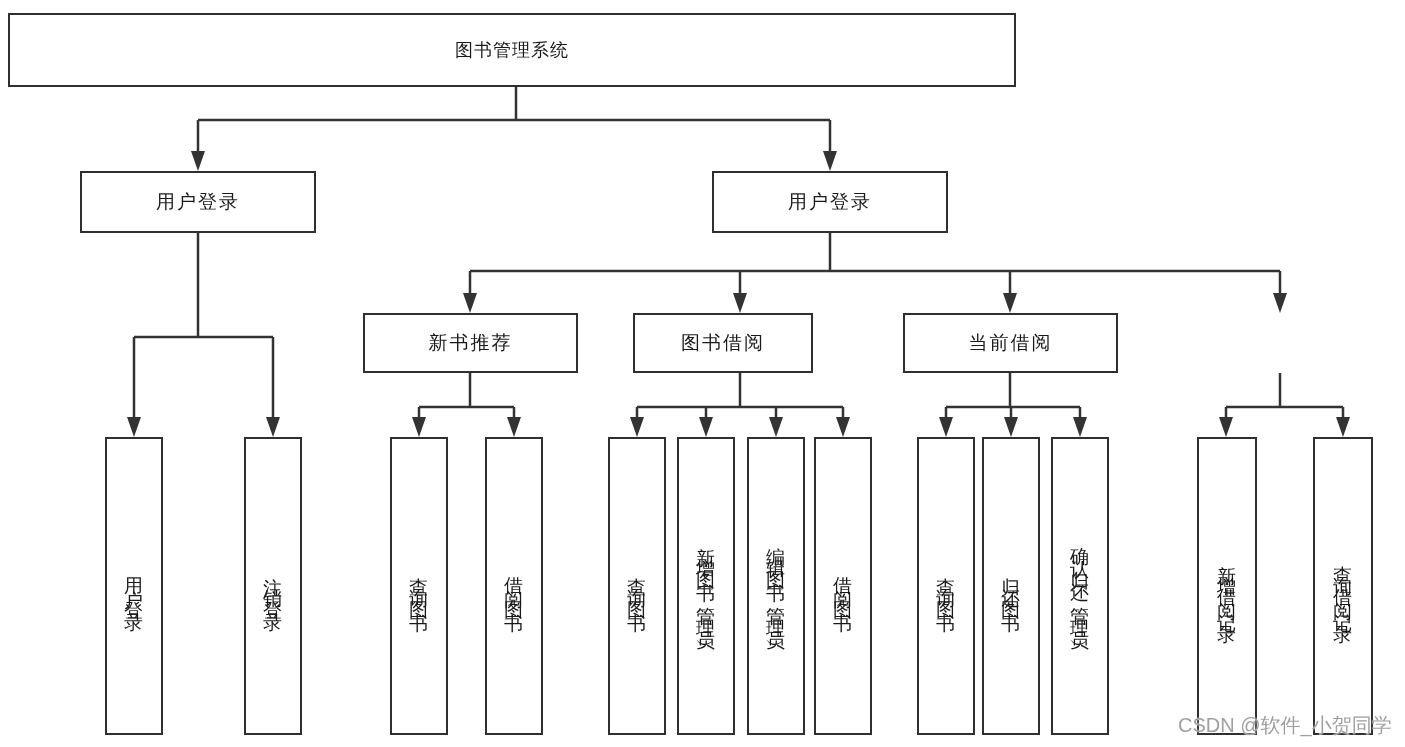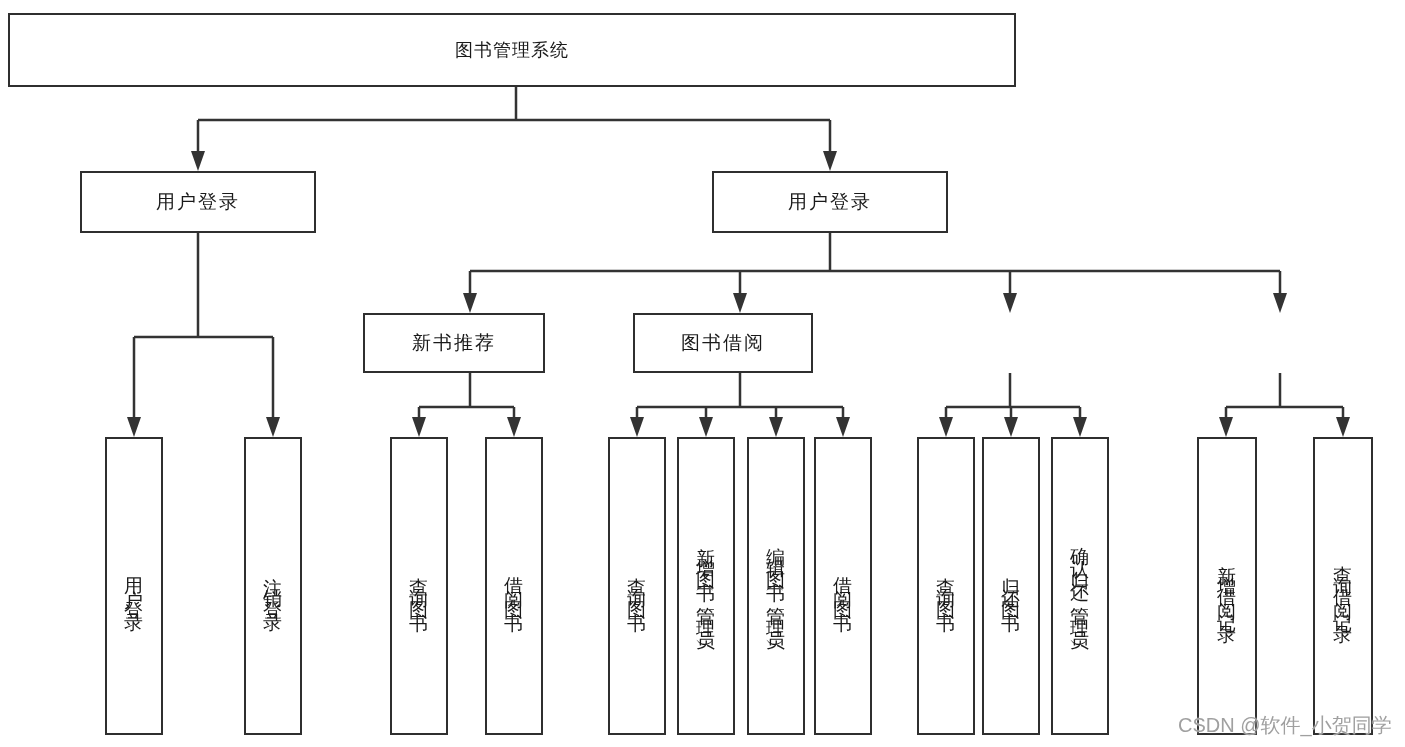--- a/index.html
+++ b/index.html
@@ -102,25 +102,28 @@
     <span>图书管理系统</span>
   </div>
 
   <div class="box hbox" style="left:80px;top:171px;width:236px;height:62px">
     <span>用户登录</span>
   </div>
   <div class="box hbox" style="left:712px;top:171px;width:236px;height:62px">
     <span>用户登录</span>
   </div>
 
-  <div class="box hbox" style="left:363px;top:313px;width:182px;height:60px">
+  <div class="box hbox" style="left:363px;top:313px;width:215px;height:60px">
     <span>新书推荐</span>
   </div>
   <div class="box hbox" style="left:633px;top:313px;width:180px;height:60px">
     <span>图书借阅</span>
+  </div>
+  <div class="box hbox" style="left:903px;top:313px;width:215px;height:60px">
+    <span>当前借阅</span>
   </div>
 
   <div class="box vbox" style="left:105px;top:437px;width:58px;height:298px">
     <span>用户登录</span>
   </div>
   <div class="box vbox" style="left:244px;top:437px;width:58px;height:298px">
     <span>注销登录</span>
   </div>
 
   <div class="box vbox" style="left:390px;top:437px;width:58px;height:298px">

